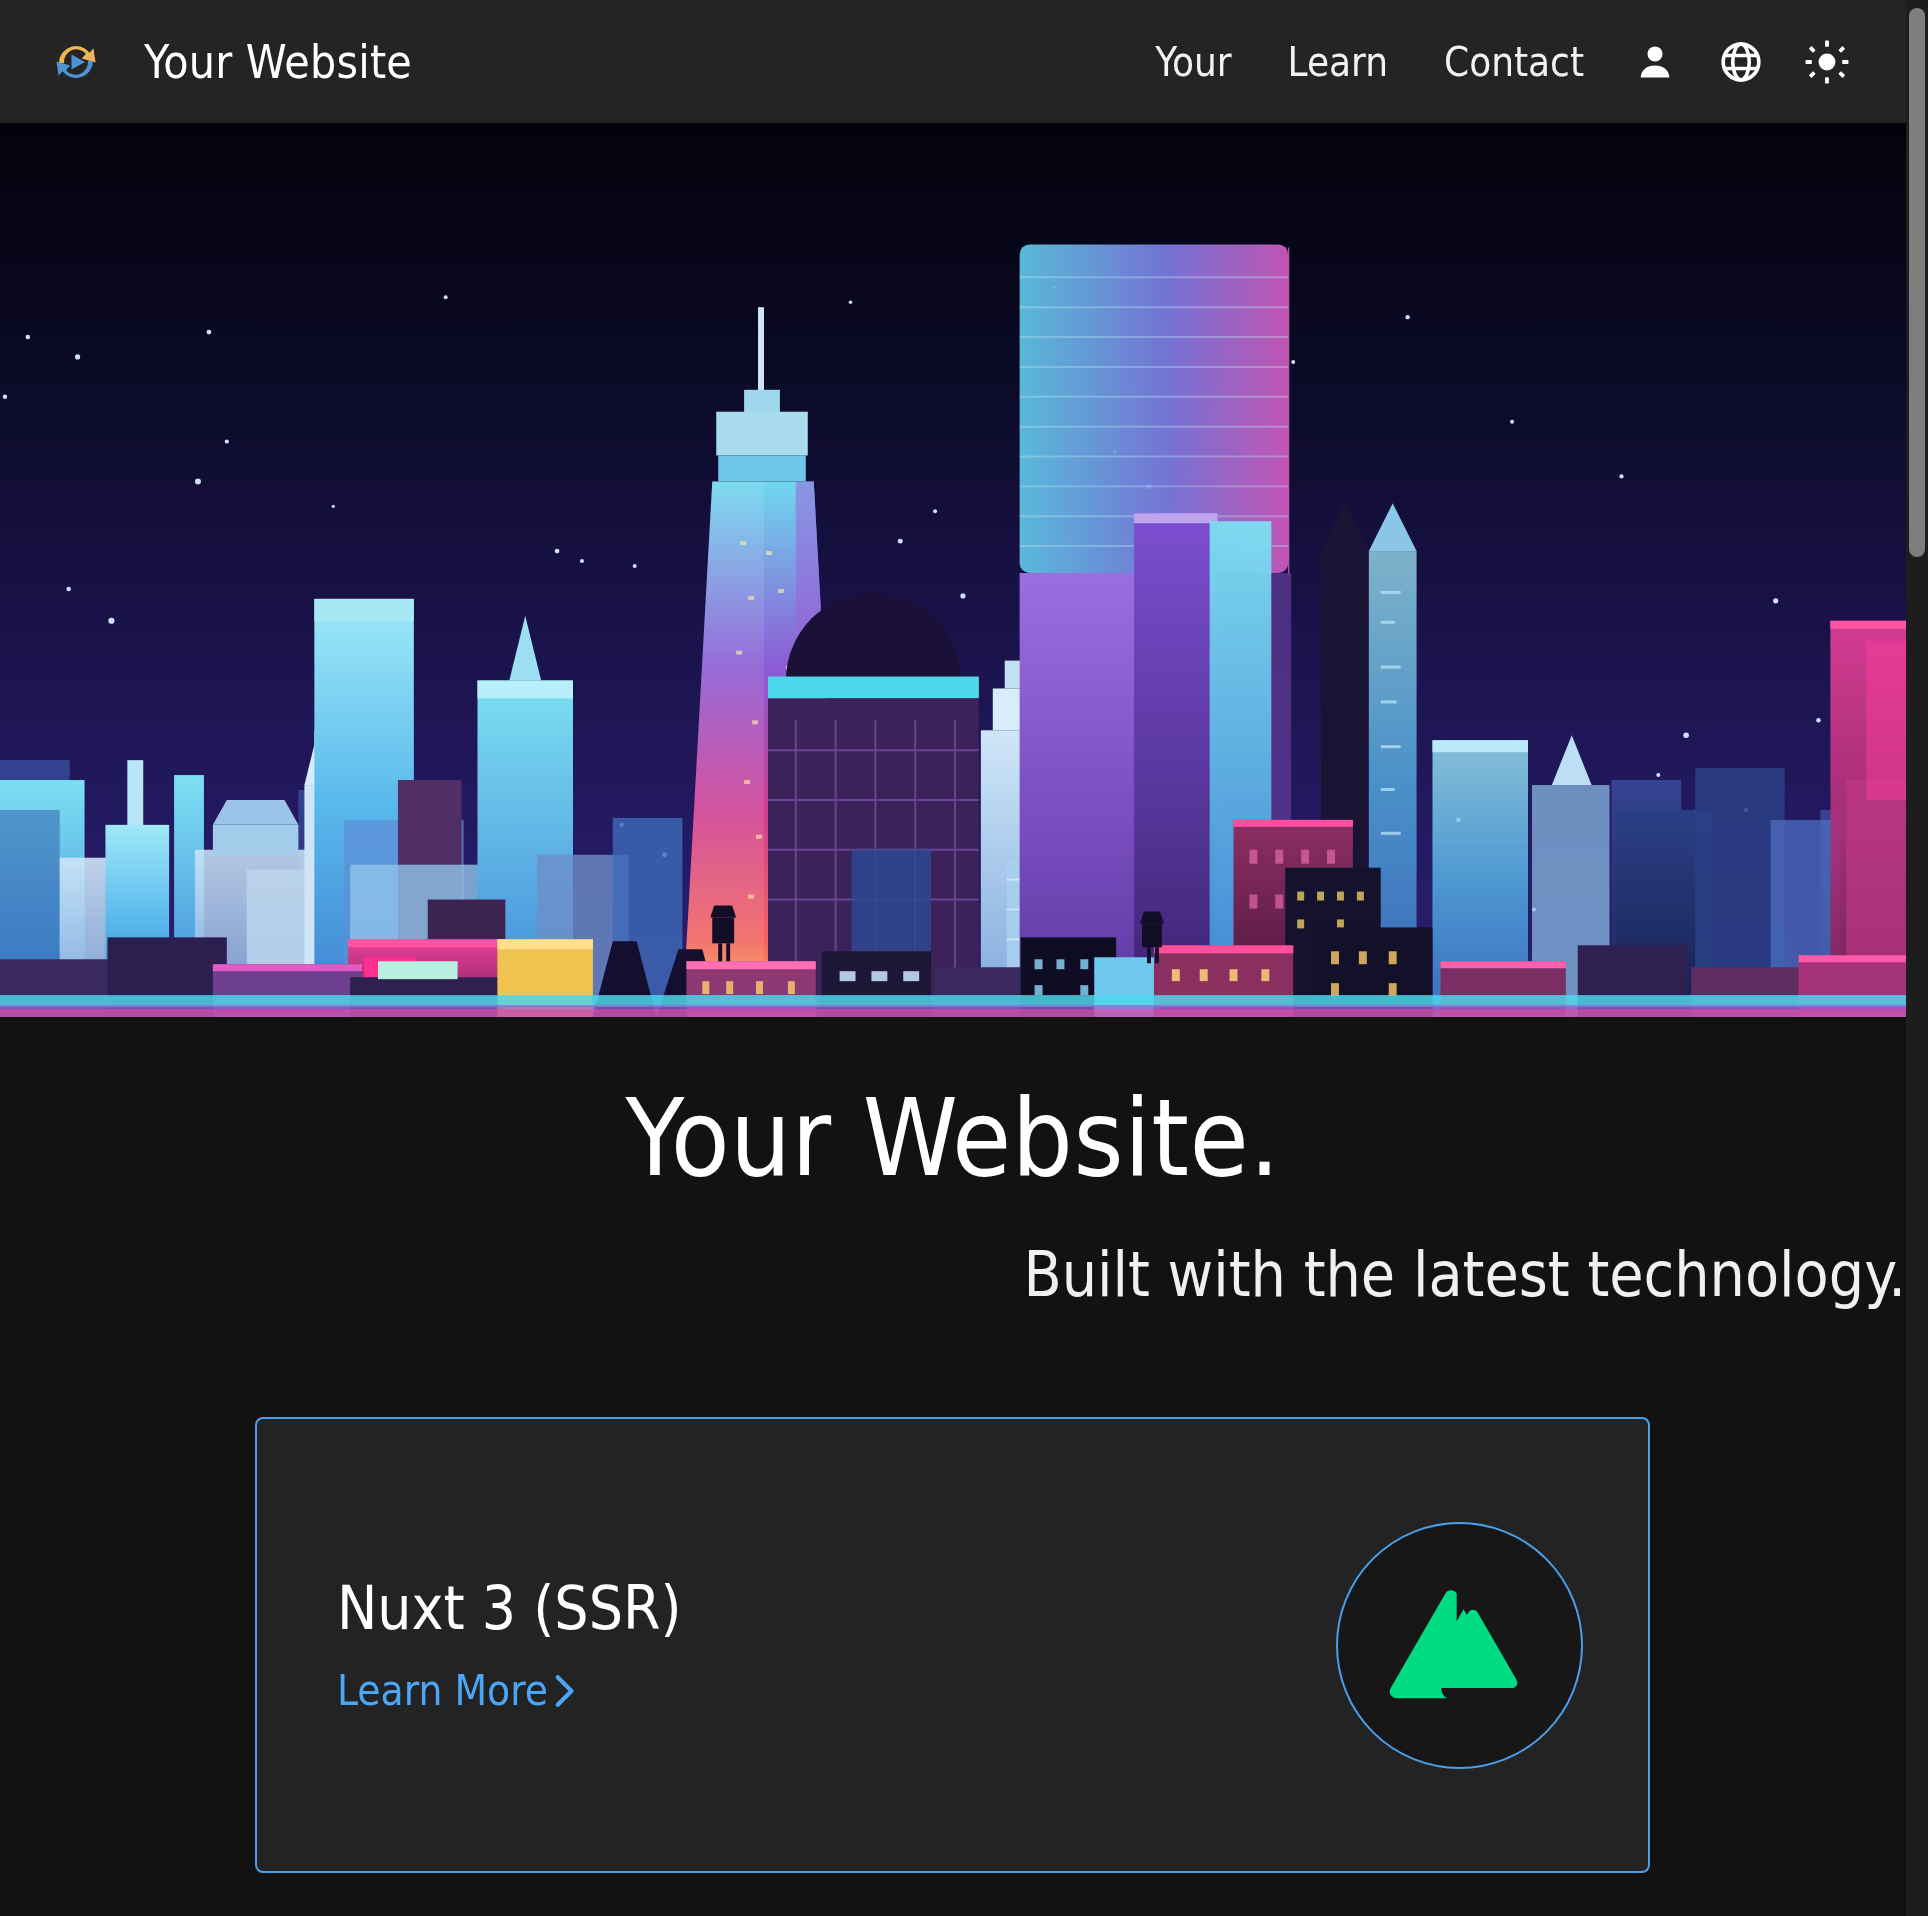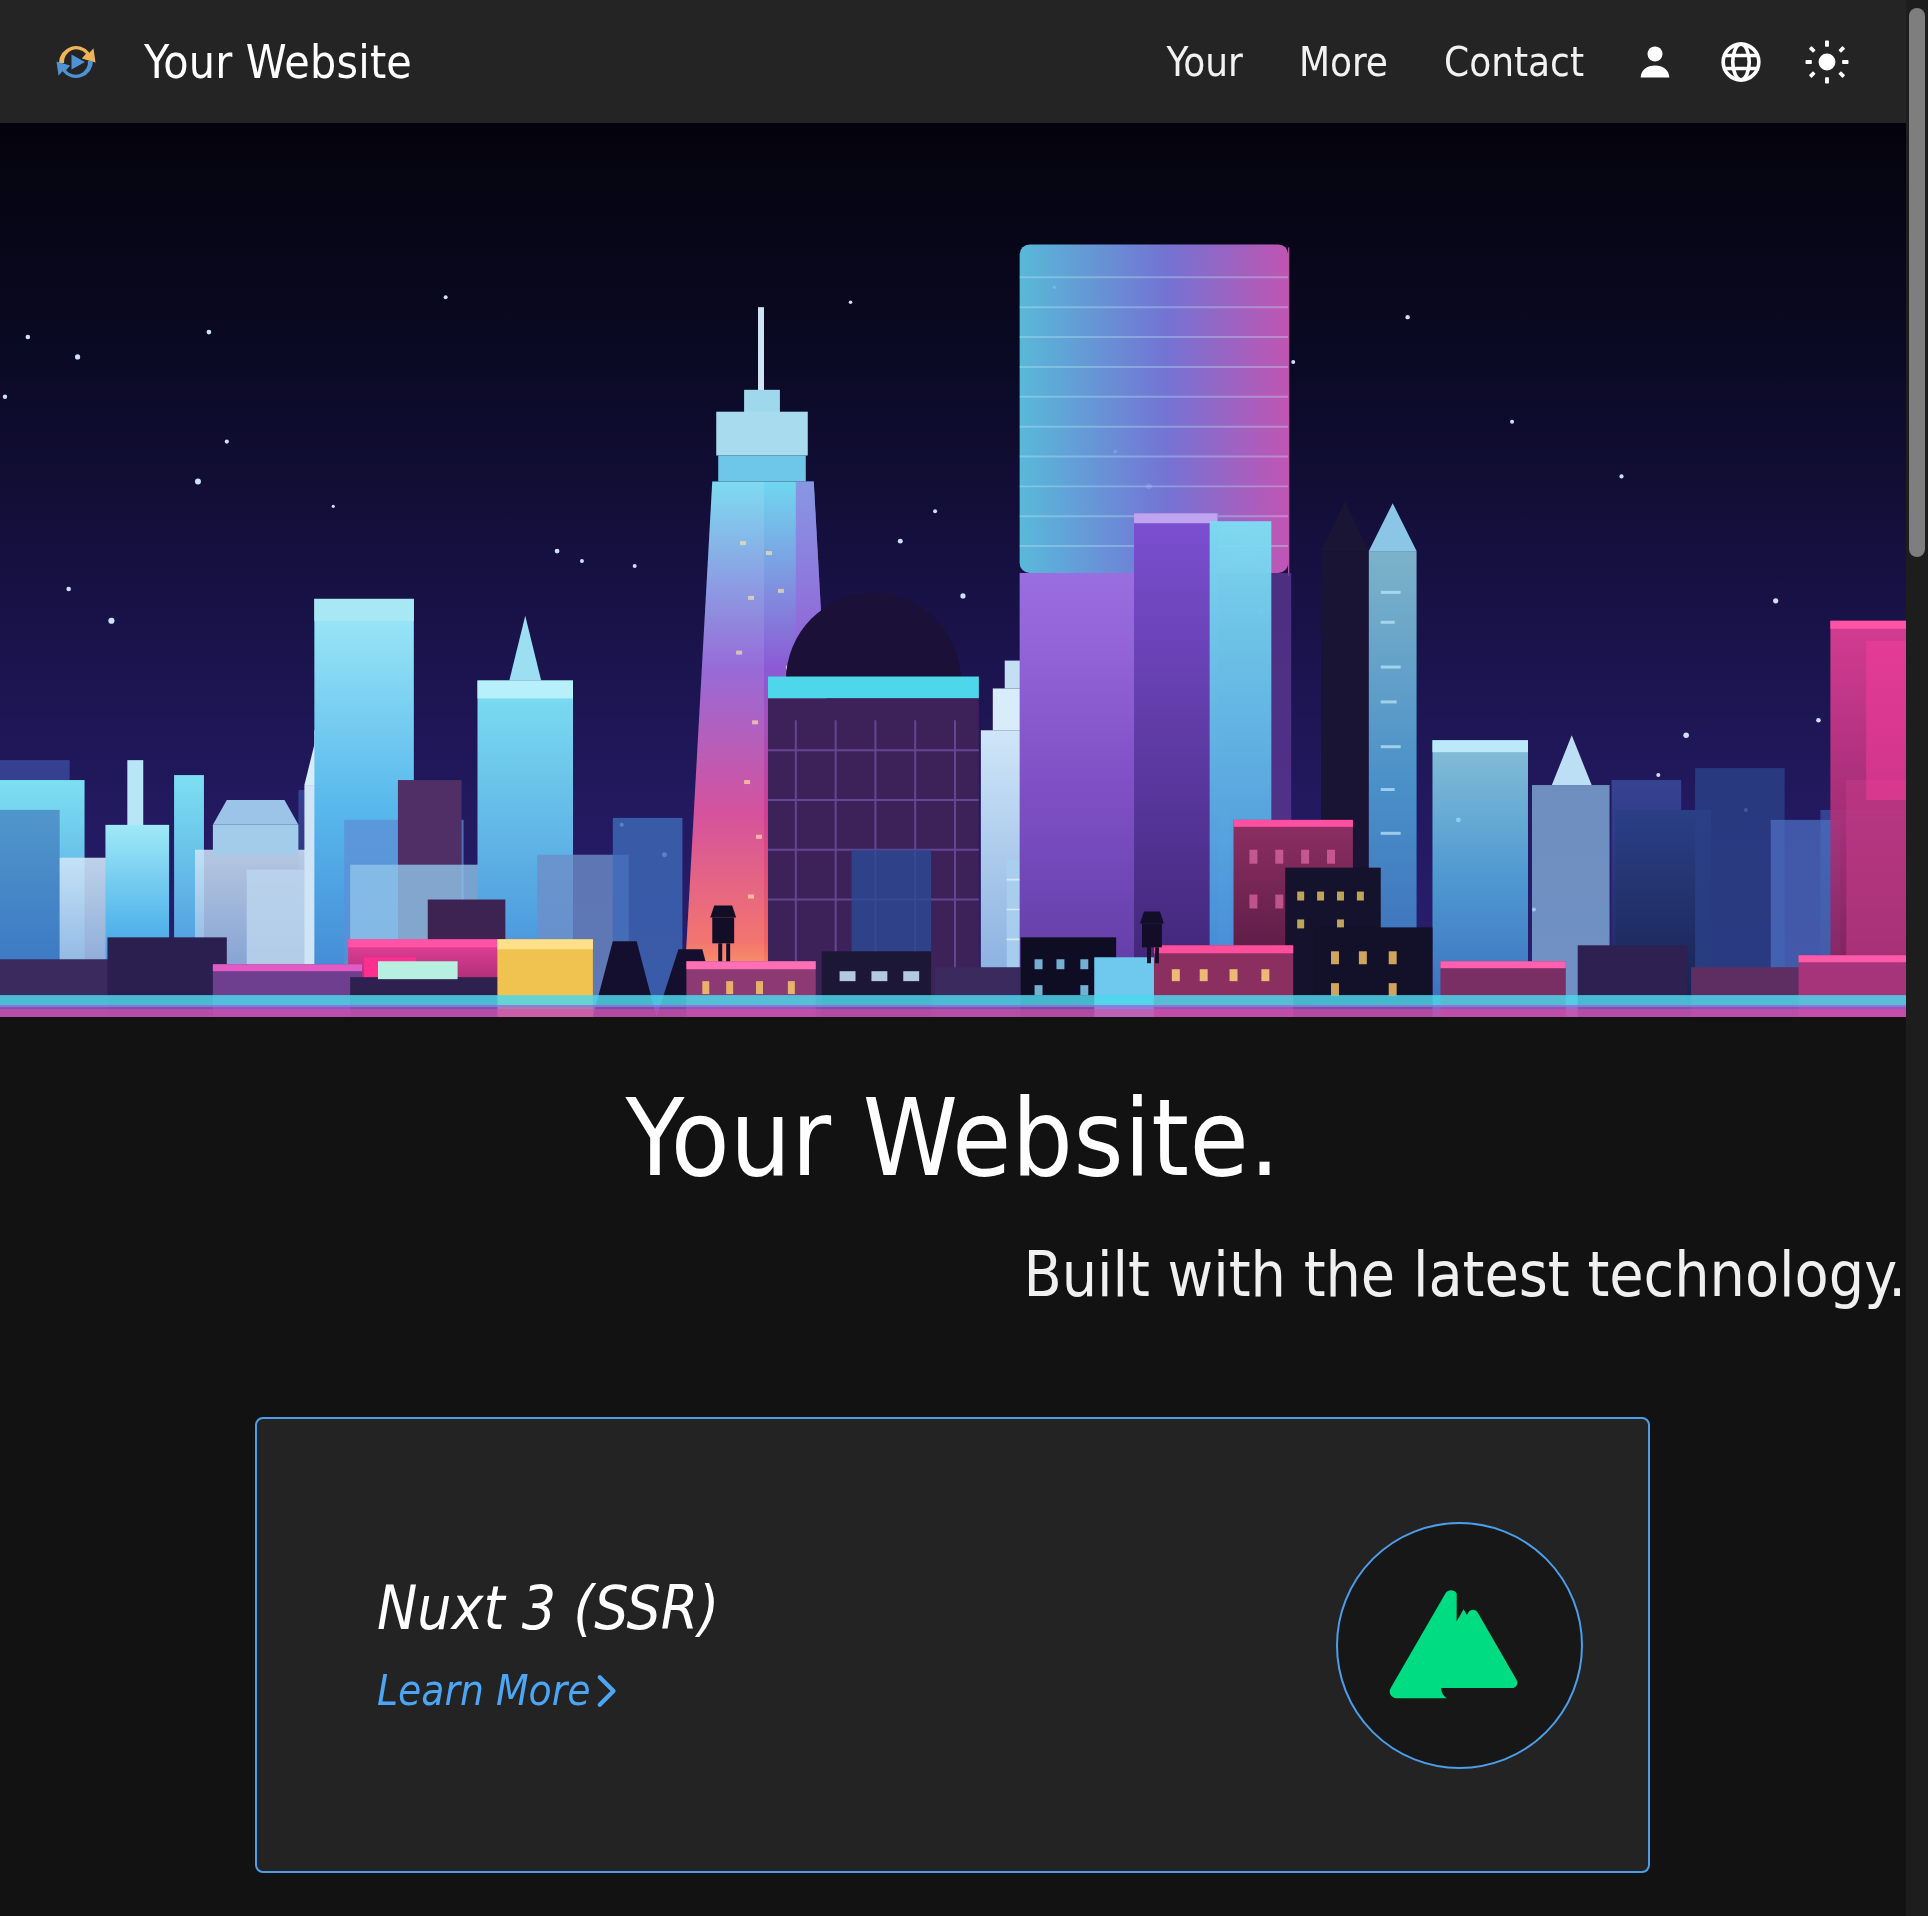--- a/index.html
+++ b/index.html
@@ -124,22 +124,21 @@
     width: 1395px;
     height: 456px;
     background: #232323;
     border: 2px solid #4a9eea;
     border-radius: 8px;
     display: flex;
     align-items: center;
   }
   .card-body {
     flex: 1 1 auto;
-    padding: 0 0 0 120px;
-    font-style: italic;
+    padding: 0 0 0 80px;
   }
   .card-title {
     color: #ffffff;
     font-size: 60px;
     line-height: 1;
     font-weight: 400;
     margin-bottom: 32px;
   }
   .card-desc {
     color: #e6e6e6;
@@ -210,21 +209,21 @@
           <path d="M11 29 A17 17 0 0 1 41.5 18.7 L45.5 14.2 L47.5 28.5 L33.8 24.4 L38 19.8 A12.5 12.5 0 0 0 16 29 Z" fill="#efb458"></path>
           <path d="M45 27 A17 17 0 0 1 14.5 37.3 L10.5 41.8 L8.5 27.5 L22.2 31.6 L18 36.2 A12.5 12.5 0 0 0 40 27 Z" fill="#4e92d4"></path>
           <path d="M23.5 20.5 L37 28 L23.5 35.5 Z" fill="#4e92d4"></path>
         </svg>
       </span>
       <span class="brand-title">Your Website</span>
     </div>
 
     <nav class="header-nav">
       <a class="nav-link" href="#">Your</a>
-      <a class="nav-link" href="#">More</a>
+      <a class="nav-link" href="#">Learn</a>
       <a class="nav-link" href="#">Contact</a>
 
       <button class="nav-icon-btn">
         <span>
           <svg width="44" height="44" viewBox="0 0 24 24" fill="#ffffff" aria-hidden="true">
             <circle cx="12" cy="7.6" r="4.1"></circle>
             <path d="M4.2 20.5c0-4.1 3.5-6.6 7.8-6.6s7.8 2.5 7.8 6.6z"></path>
           </svg>
         </span>
       </button>

